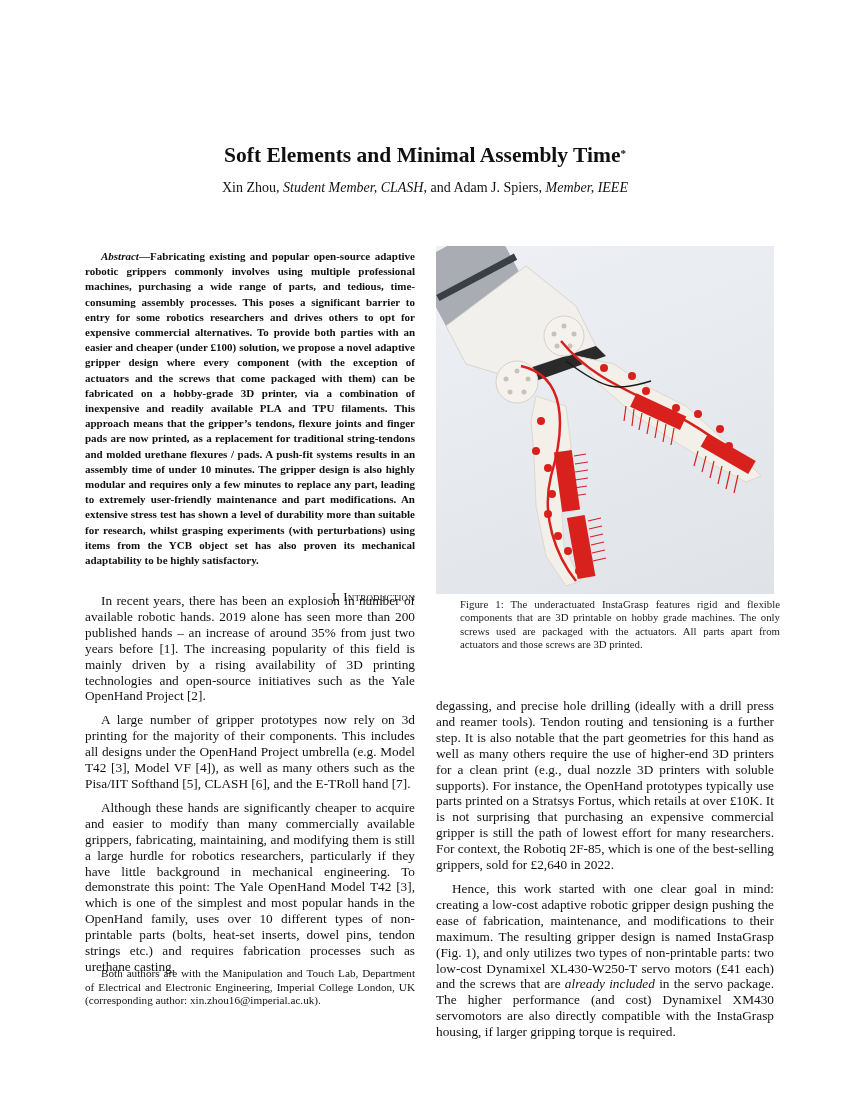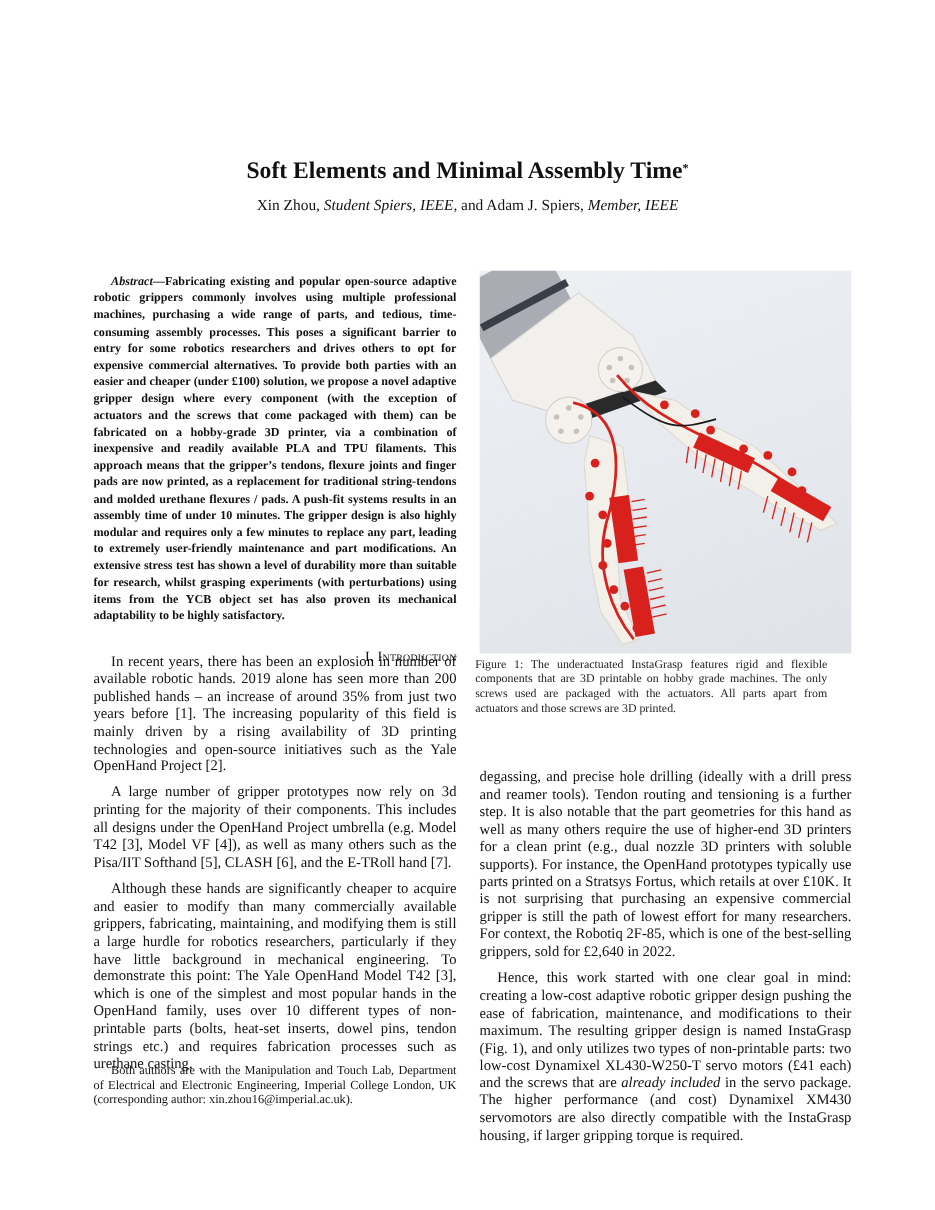--- a/index.html
+++ b/index.html
@@ -12,35 +12,35 @@
   .col-right { left: 436px; width: 338px; }
   .abstract { top: 249px; font-weight: bold; font-size: 11px; line-height: 15.2px; text-indent: 16px; }
   .abstract .lbl { font-style: italic; }
   .sec-head { position: absolute; left: 85px; width: 330px; top: 589px; text-align: right; font-size: 13px; font-variant: small-caps; letter-spacing: 0.2px; }
   p.para { margin: 0 0 8px 0; text-indent: 16px; }
   .intro { top: 593px; }
   .footnote { position: absolute; left: 85px; width: 330px; top: 967px; font-size: 11.2px; line-height: 13.7px; text-align: justify; }
   .footnote p { margin: 0; text-indent: 16px; }
   .figure { position: absolute; left: 436px; top: 246px; width: 338px; height: 348px; background: linear-gradient(160deg, #eef0f4 0%, #e6e9ee 55%, #dfe2e7 100%); overflow: hidden; }
   .figure svg { display: block; }
-  .caption { position: absolute; left: 432px; width: 320px; top: 598px; font-size: 10.8px; line-height: 13.3px; text-align: justify; color: #222; }
+  .caption { position: absolute; left: 460px; width: 320px; top: 598px; font-size: 10.8px; line-height: 13.3px; text-align: justify; color: #222; }
   .right-text { top: 698px; }
   .right-text p.first { text-indent: 0; }
   em { font-style: italic; }
 </style>
 </head>
 <body>
 
 <div class="title">
   <br>
   <span>Soft Elements and Minimal Assembly Time</span><sup>*</sup>
 </div>
 
 <div class="authors">
-  <span>Xin Zhou, </span><em>Student Spiers, IEEE</em><span>, and Adam J. Spiers, </span><em>Member, IEEE</em>
+  <span>Xin Zhou, </span><em>Student Member, CLASH</em><span>, and Adam J. Spiers, </span><em>Member, IEEE</em>
 </div>
 
 <div class="col col-left abstract">
   <span class="lbl">Abstract</span><span>—</span><span>Fabricating existing and popular open-source adaptive robotic grippers commonly involves using multiple professional machines, purchasing a wide range of parts, and tedious, time-consuming assembly processes. This poses a significant barrier to entry for some robotics researchers and drives others to opt for expensive commercial alternatives.  To provide both parties with an easier and cheaper (under £100) solution, we propose a novel adaptive gripper design where every component (with the exception of actuators and the screws that come packaged with them) can be fabricated on a hobby-grade 3D printer, via a combination of inexpensive and readily available PLA and TPU filaments. This approach means that the gripper’s tendons, flexure joints and finger pads are now printed, as a replacement for traditional string-tendons and molded urethane flexures / pads. A push-fit systems results in an assembly time of under 10 minutes. The gripper design is also highly modular and requires only a few minutes to replace any part, leading to extremely user-friendly maintenance and part modifications. An extensive stress test has shown a level of durability more than suitable for research, whilst grasping experiments (with perturbations) using items from the YCB object set has also proven its mechanical adaptability to be highly satisfactory.</span>
 </div>
 
 <div class="sec-head">I.  Introduction</div>
 
 <div class="col col-left intro">
   <p class="para">In recent years, there has been an explosion in number of available robotic hands. 2019 alone has seen more than 200 published hands – an increase of around 35% from just two years before [1]. The increasing popularity of this field is mainly driven by a rising availability of 3D printing technologies and open-source initiatives such as the Yale OpenHand Project [2].</p>

